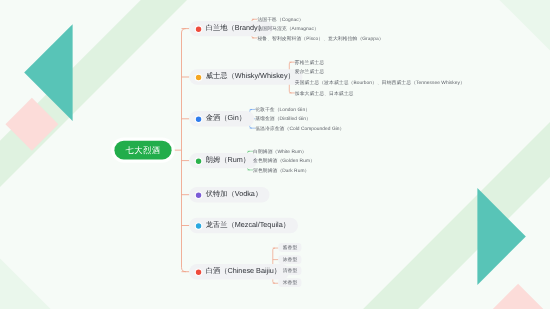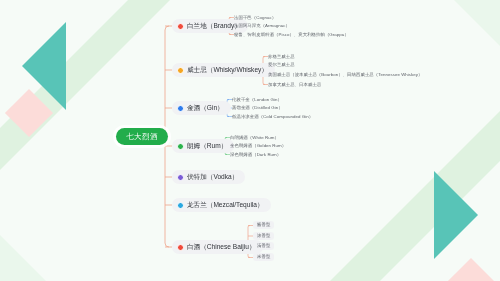--- a/index.html
+++ b/index.html
@@ -104,21 +104,21 @@
     position: absolute;
     inset: 0;
     width: 500px;
     height: 281px;
     pointer-events: none;
   }
 
   
   .root-node {
     position: absolute;
-    left: 116px;
+    left: 104px;
     top: 128px;
     display: flex;
     align-items: center;
     justify-content: center;
     min-width: 52px;
     height: 17px;
     padding: 0 9px;
     box-sizing: border-box;
     background: #22ad4b;
     border-radius: 9px;

